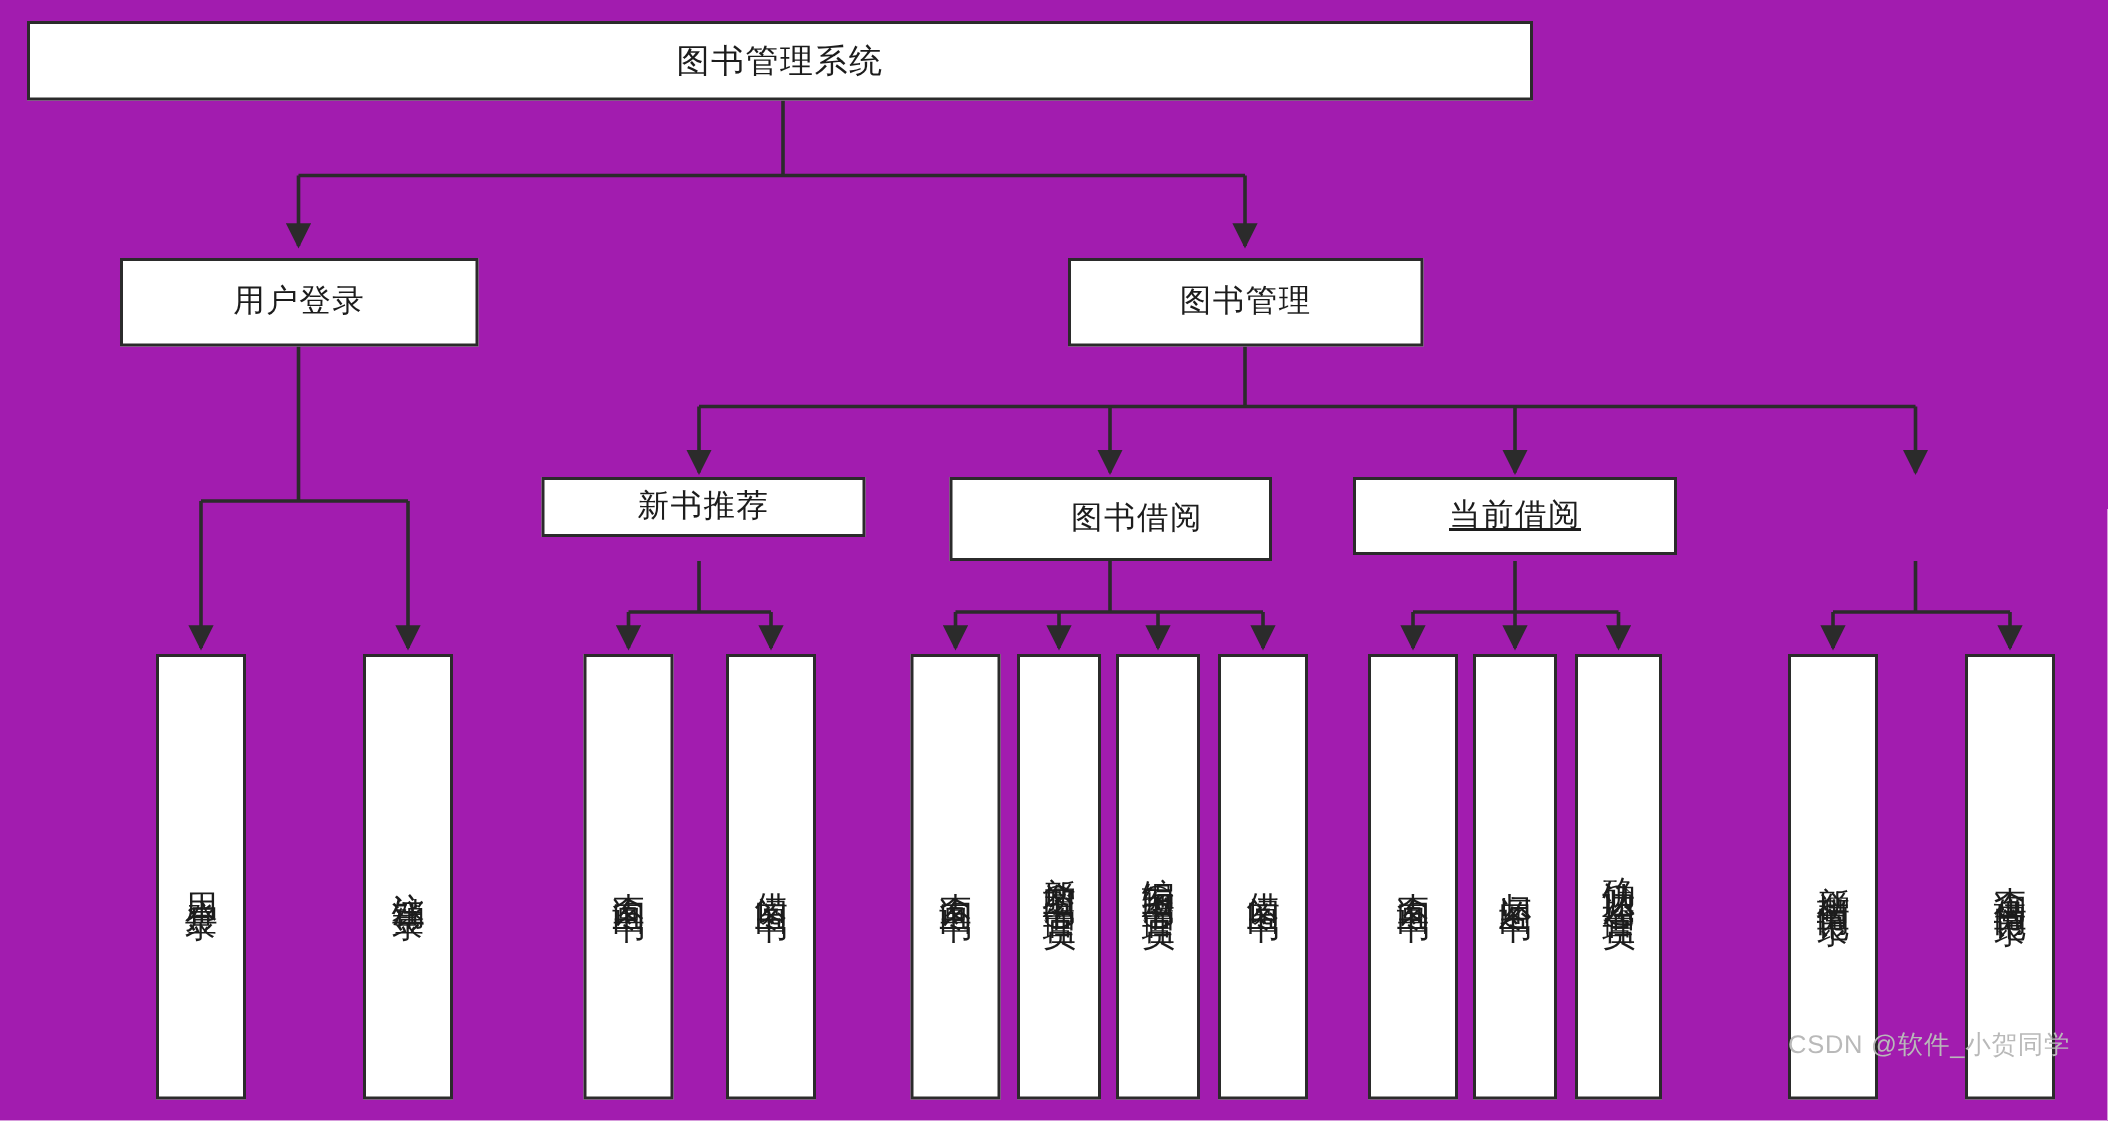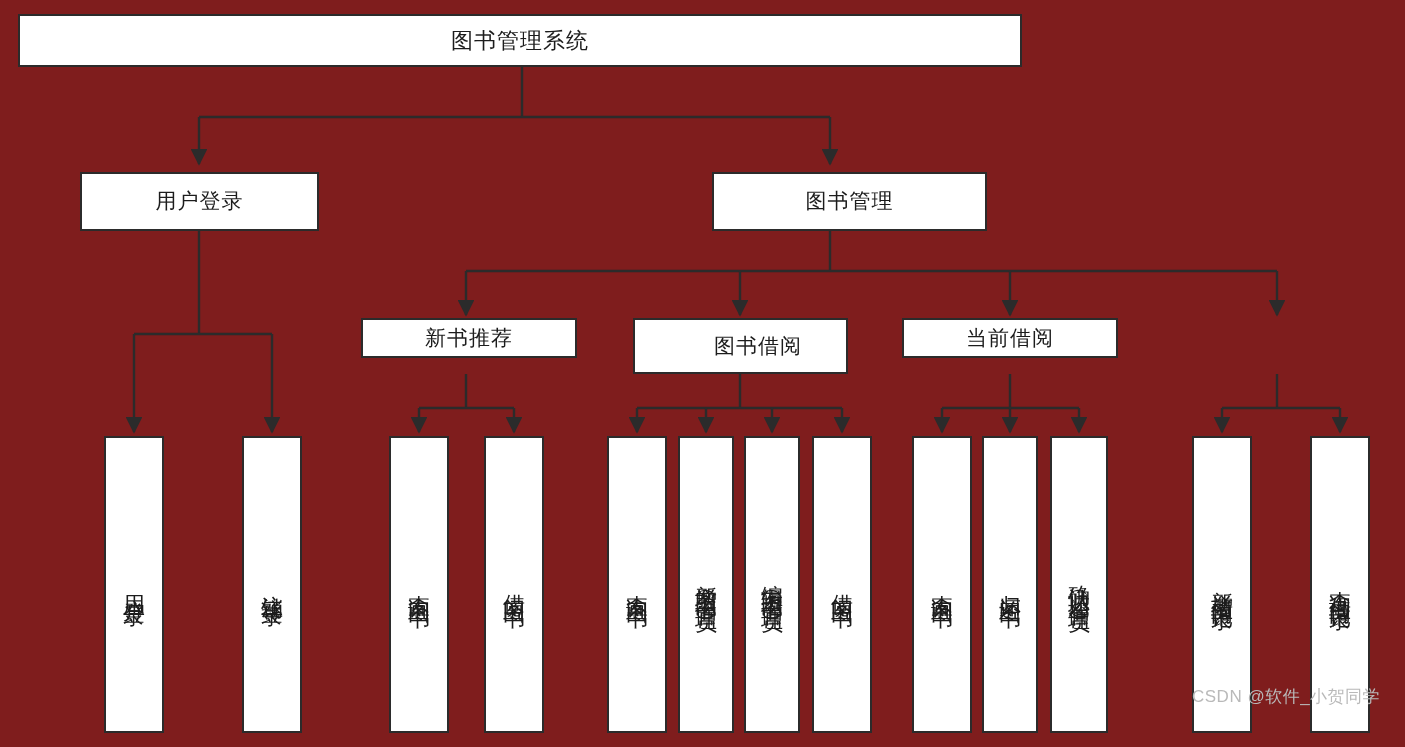--- a/index.html
+++ b/index.html
@@ -8,21 +8,21 @@
     padding: 0;
     background: #ffffff;
   }
   body {
     font-family: "Liberation Sans", "DejaVu Sans", sans-serif;
   }
   #canvas {
     position: relative;
     width: 1405px;
     height: 747px;
-    background: #7f1d1d;
+    background: #a21caf;
     overflow: hidden;
   }
   svg#wires {
     position: absolute;
     left: 0;
     top: 0;
     width: 1405px;
     height: 747px;
     pointer-events: none;
   }
@@ -126,31 +126,31 @@
     </g>
   </svg>
 
   <div class="node h root" style="left:18px; top:14px; width:1004px; height:53px;">
     <span class="lbl">图书管理系统</span>
   </div>
 
   <div class="node h" style="left:80px; top:172px; width:239px; height:59px;">
     <span class="lbl">用户登录</span>
   </div>
-  <div class="node h" style="left:712px; top:172px; width:275px; height:59px;">
+  <div class="node h" style="left:712px; top:172px; width:237px; height:59px;">
     <span class="lbl">图书管理</span>
   </div>
 
   <div class="node h" style="left:361px; top:318px; width:216px; height:40px;">
     <span class="lbl">新书推荐</span>
   </div>
   <div class="node h" style="left:633px; top:318px; width:215px; height:56px;padding-left:35px;">
     <span class="lbl">图书借阅</span>
   </div>
-  <div class="node h" style="left:902px; top:318px; width:216px; height:40px;">
+  <div class="node h" style="left:902px; top:318px; width:216px; height:52px;text-decoration:underline;">
     <span class="lbl">当前借阅</span>
   </div>
 
   <div class="node v" style="left:104px; top:436px; width:60px; height:297px;">
     <span class="lbl">用户登录</span>
   </div>
   <div class="node v" style="left:242px; top:436px; width:60px; height:297px;">
     <span class="lbl">注销登录</span>
   </div>
 

